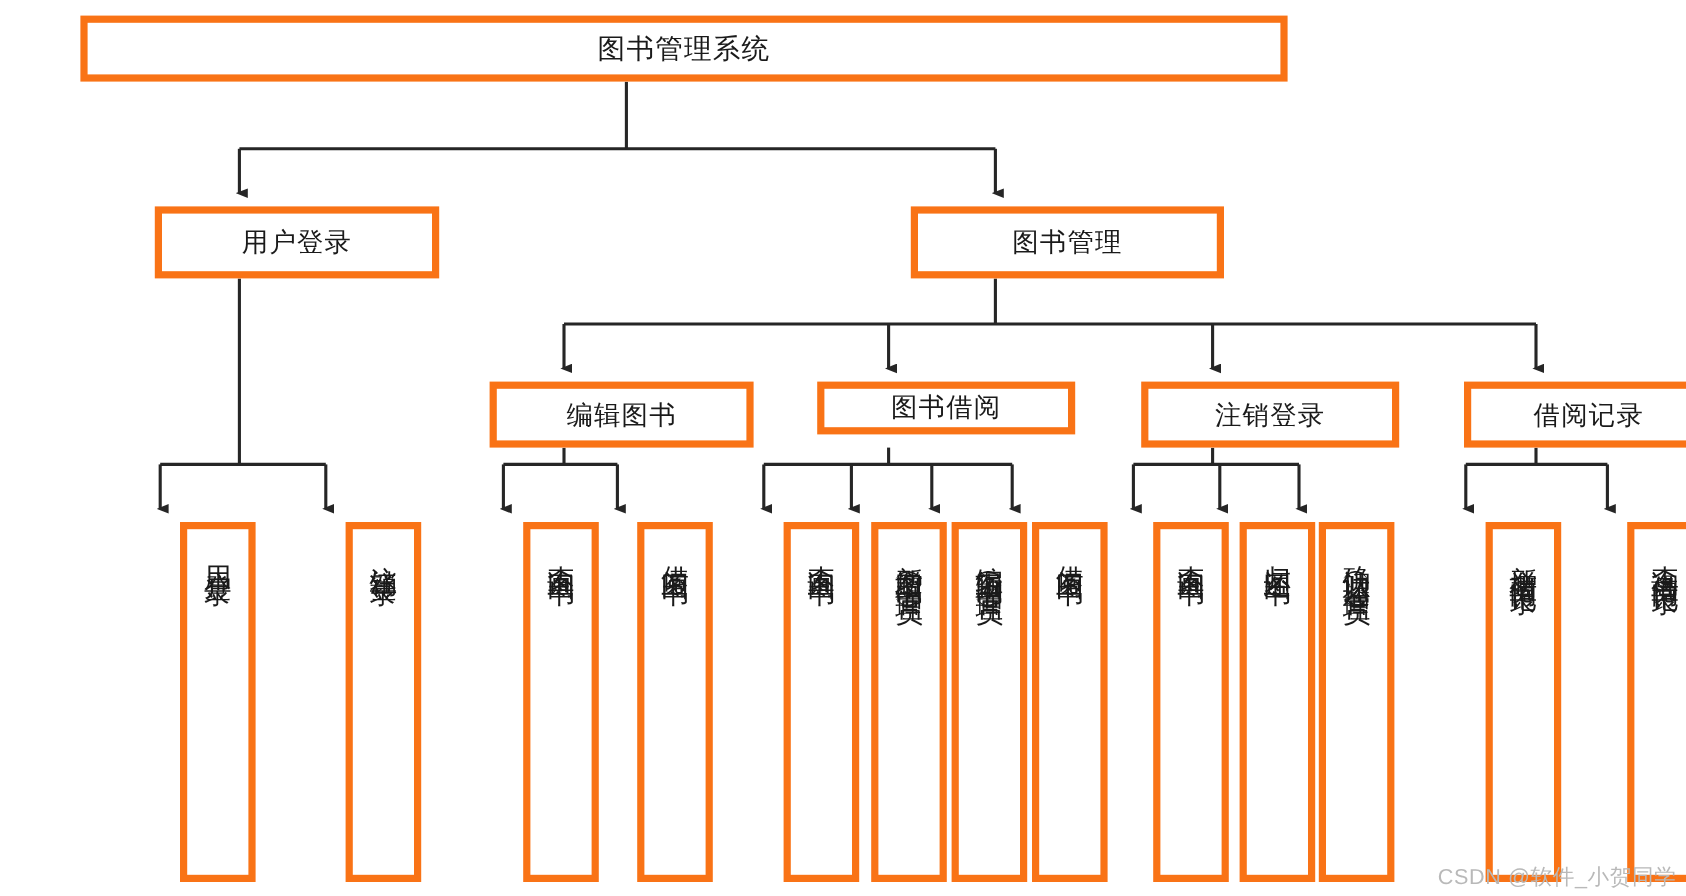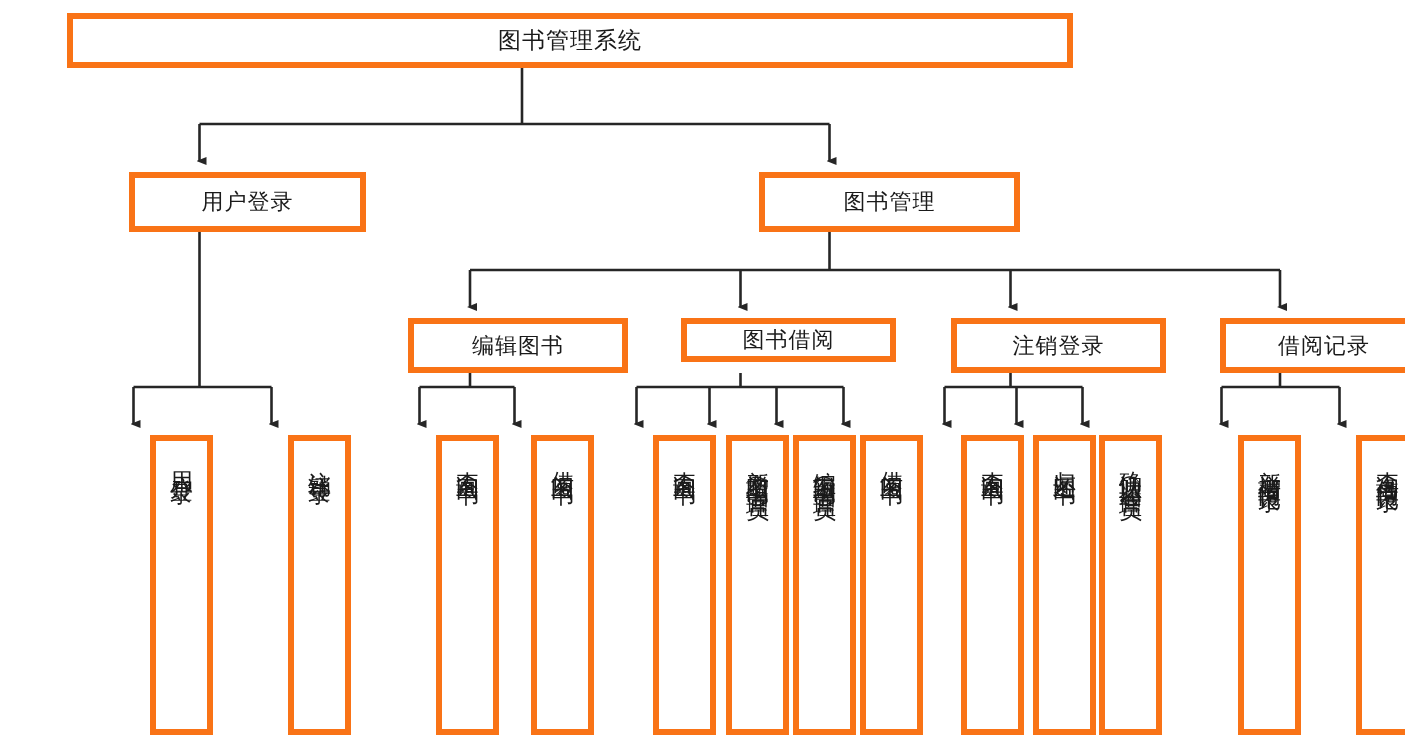--- a/index.html
+++ b/index.html
@@ -174,13 +174,14 @@
         <span class="label">确认归还（管理员）</span>
       </div>
       <div class="node leaf" style="left: 1190px; top: 435px; width: 63px; height: 300px;">
         <span class="label">新增借阅记录</span>
       </div>
       <div class="node leaf" style="left: 1308px; top: 435px; width: 63px; height: 300px;">
         <span class="label">查询借阅记录</span>
       </div>
     </div>
 
+  <div class="watermark">CSDN @软件_小贺同学</div>
 </div>
 
 </body></html>

